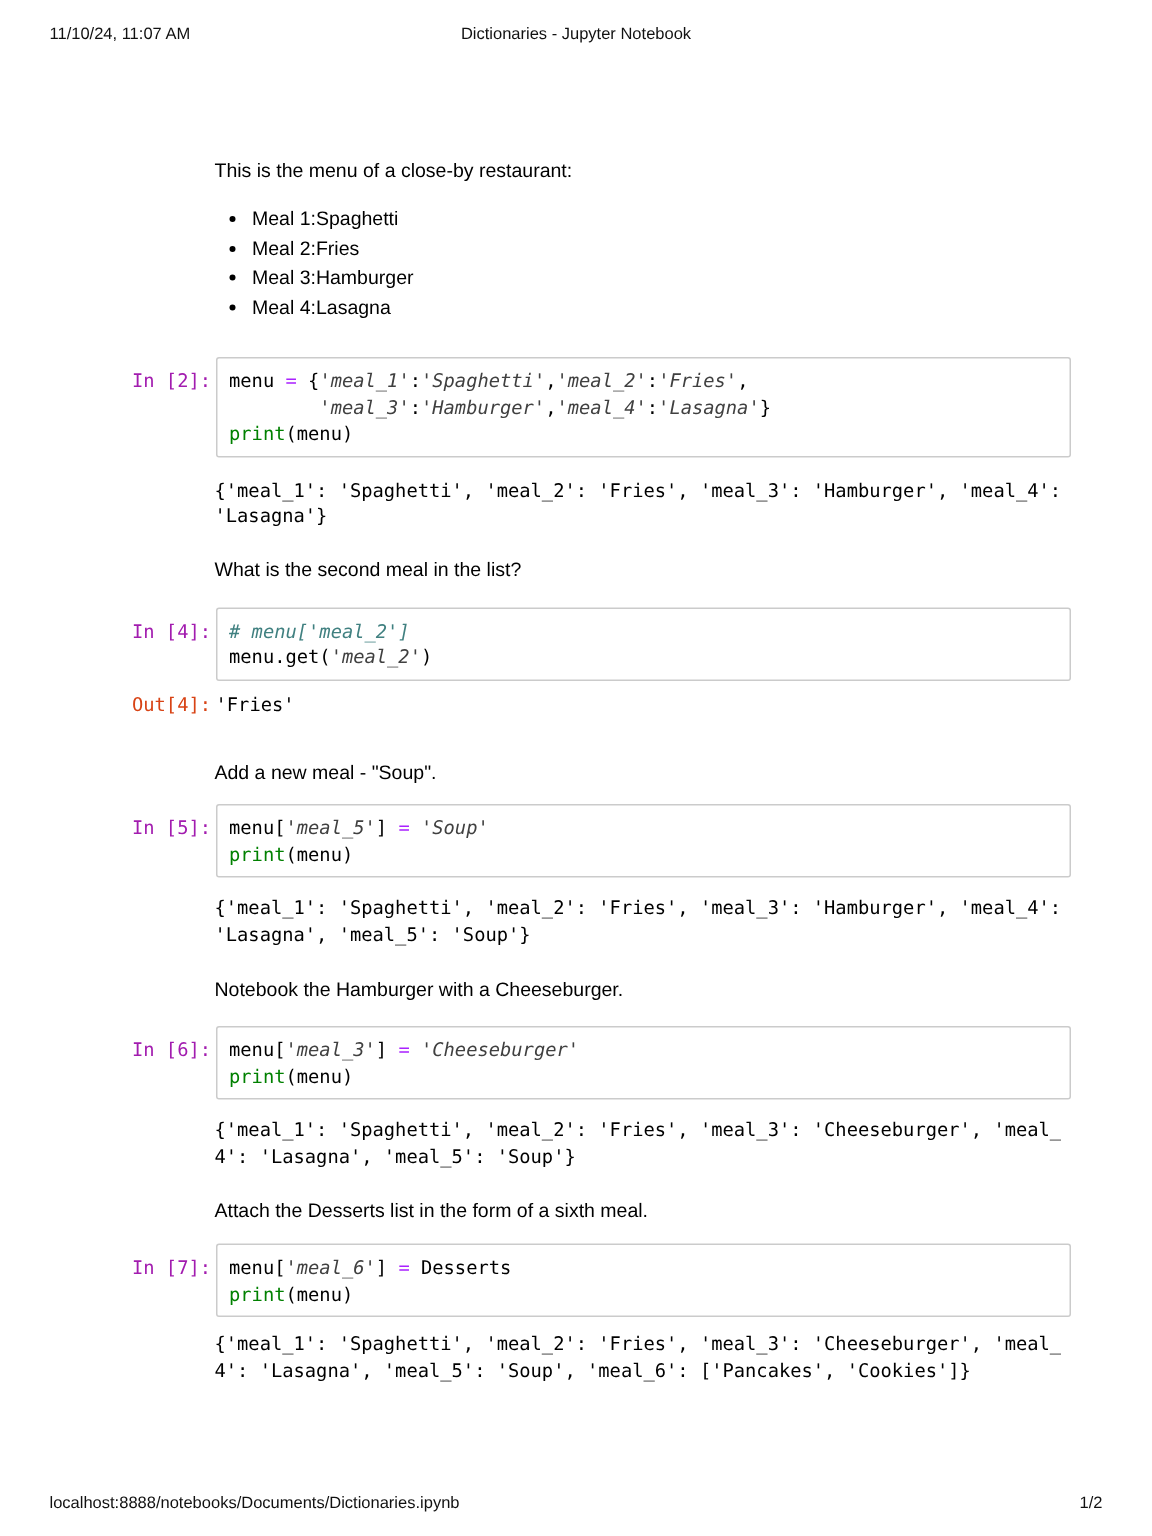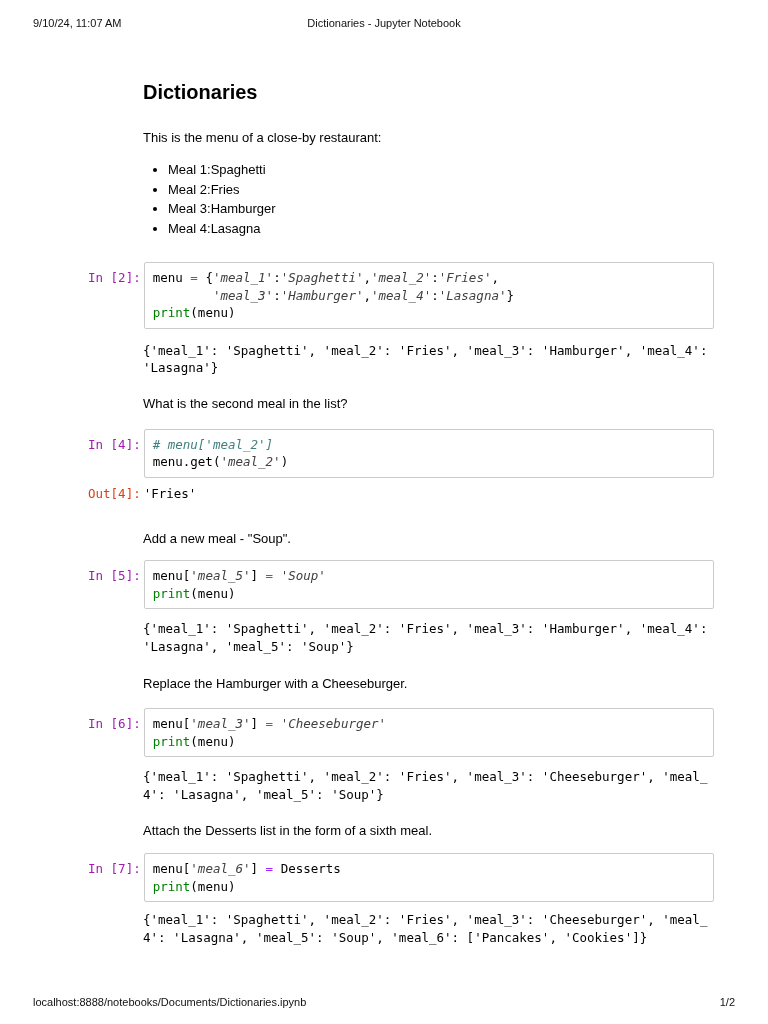--- a/index.html
+++ b/index.html
@@ -67,27 +67,26 @@
   .mt-cell6{margin-top:16px;}
   .mt-out6{margin-top:11px;}
   .mt-q7{margin-top:20px;}
   .mt-cell7{margin-top:14px;}
   .mt-out7{margin-top:9px;}
 </style>
 </head>
 <body>
 
 <div class="print-header">
-  <span class="ph-date">9/10/24, 11:07 AM</span>
+  <span class="ph-date">11/10/24, 11:07 AM</span>
   <span class="ph-title">Dictionaries - Jupyter Notebook</span>
 </div>
 
 <div class="content">
 
-  <h1 class="nb-title">Dictionaries</h1>
 
   <p class="md intro">This is the menu of a close-by restaurant:</p>
 
   <ul class="meals">
     <li>Meal 1:Spaghetti</li>
     <li>Meal 2:Fries</li>
     <li>Meal 3:Hamburger</li>
     <li>Meal 4:Lasagna</li>
   </ul>
 
@@ -121,21 +120,21 @@
   <div class="cell mt-cell5">
     <div class="prompt in-prompt">In [5]:</div>
     <div class="code-box">
         <div class="code-line"><span>menu[</span><span class="tok-str">'meal_5'</span><span>] </span><span class="tok-op">=</span><span> </span><span class="tok-str">'Soup'</span></div>
         <div class="code-line"><span class="tok-bi">print</span><span>(menu)</span></div>
       </div>
   </div>
   <div class="output mt-out5">{'meal_1': 'Spaghetti', 'meal_2': 'Fries', 'meal_3': 'Hamburger', 'meal_4':
 'Lasagna', 'meal_5': 'Soup'}</div>
 
-  <p class="md mt-q6">Replace the Hamburger with a Cheeseburger.</p>
+  <p class="md mt-q6">Notebook the Hamburger with a Cheeseburger.</p>
 
   <div class="cell mt-cell6">
     <div class="prompt in-prompt">In [6]:</div>
     <div class="code-box">
         <div class="code-line"><span>menu[</span><span class="tok-str">'meal_3'</span><span>] </span><span class="tok-op">=</span><span> </span><span class="tok-str">'Cheeseburger'</span></div>
         <div class="code-line"><span class="tok-bi">print</span><span>(menu)</span></div>
       </div>
   </div>
   <div class="output mt-out6">{'meal_1': 'Spaghetti', 'meal_2': 'Fries', 'meal_3': 'Cheeseburger', 'meal_
 4': 'Lasagna', 'meal_5': 'Soup'}</div>

